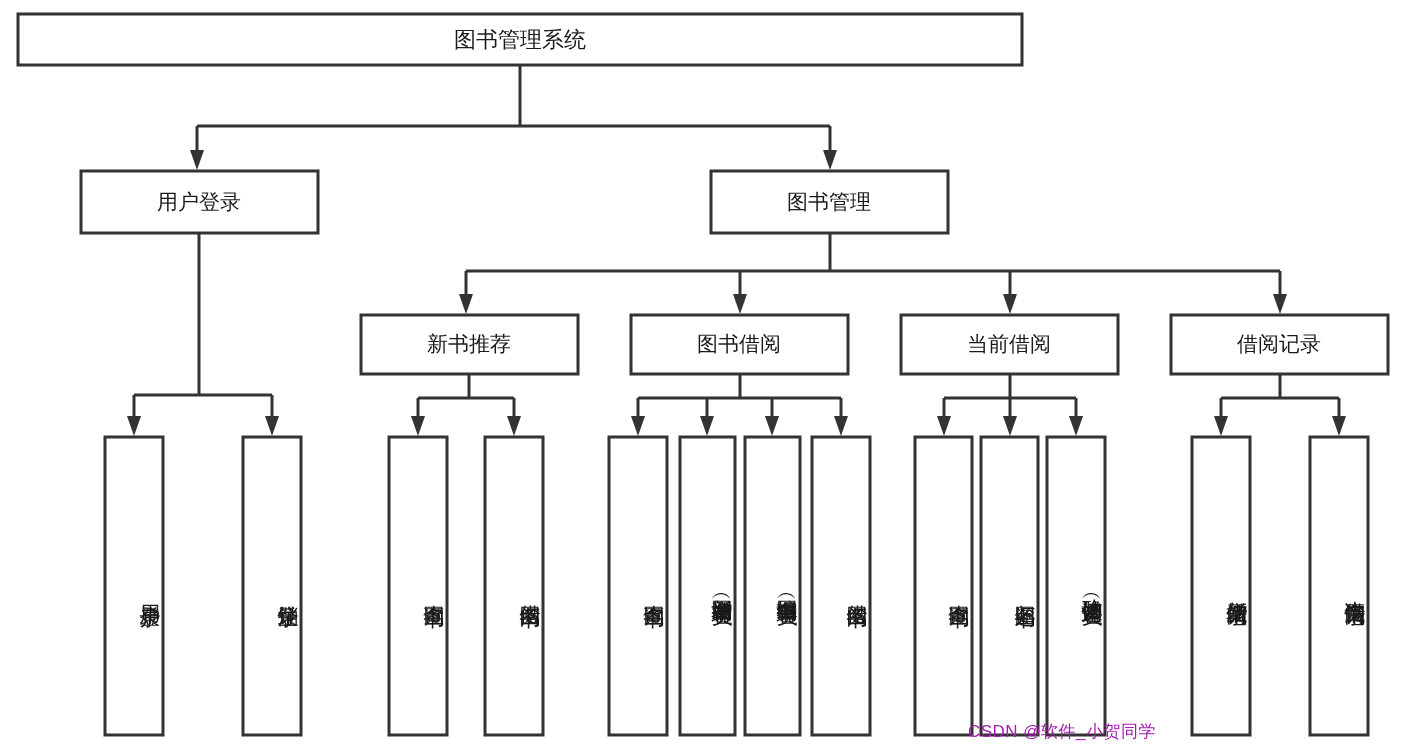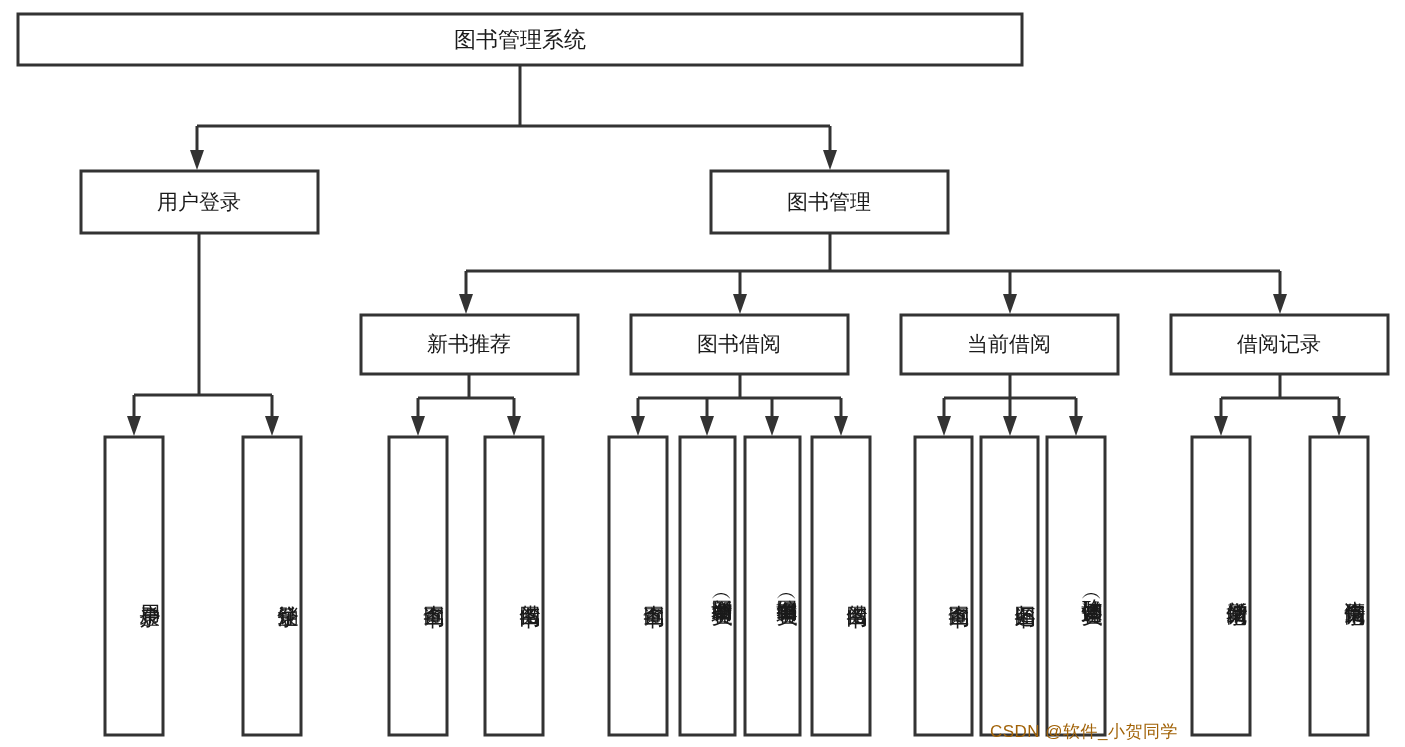--- a/index.html
+++ b/index.html
@@ -12,21 +12,20 @@
     height: 747px;
     font-family: "Liberation Sans", "DejaVu Sans", sans-serif;
     overflow: hidden;
     position: relative;
   }
   #diagram-root {
     position: relative;
     width: 1164px;
     height: 747px;
     background: #ffffff;
-    padding-left: 22px;
   }
   svg#flow {
     position: absolute;
     left: 0;
     top: 0;
     width: 1405px;
     height: 747px;
     display: block;
   }
   .node-rect {
@@ -67,21 +66,21 @@
     text-align: center;
     white-space: nowrap;
     pointer-events: none;
   }
   .watermark {
     position: absolute;
     right: 8px;
     bottom: 4px;
     font-family: "Liberation Sans", "DejaVu Sans", sans-serif;
     font-size: 17px;
-    color: #a16207;
+    color: #a21caf;
     letter-spacing: 0.5px;
     white-space: nowrap;
   }
 </style>
 </head>
 <body>
 
 <div id="diagram-root">
 
   <svg id="flow" viewBox="0 0 1405 747">

